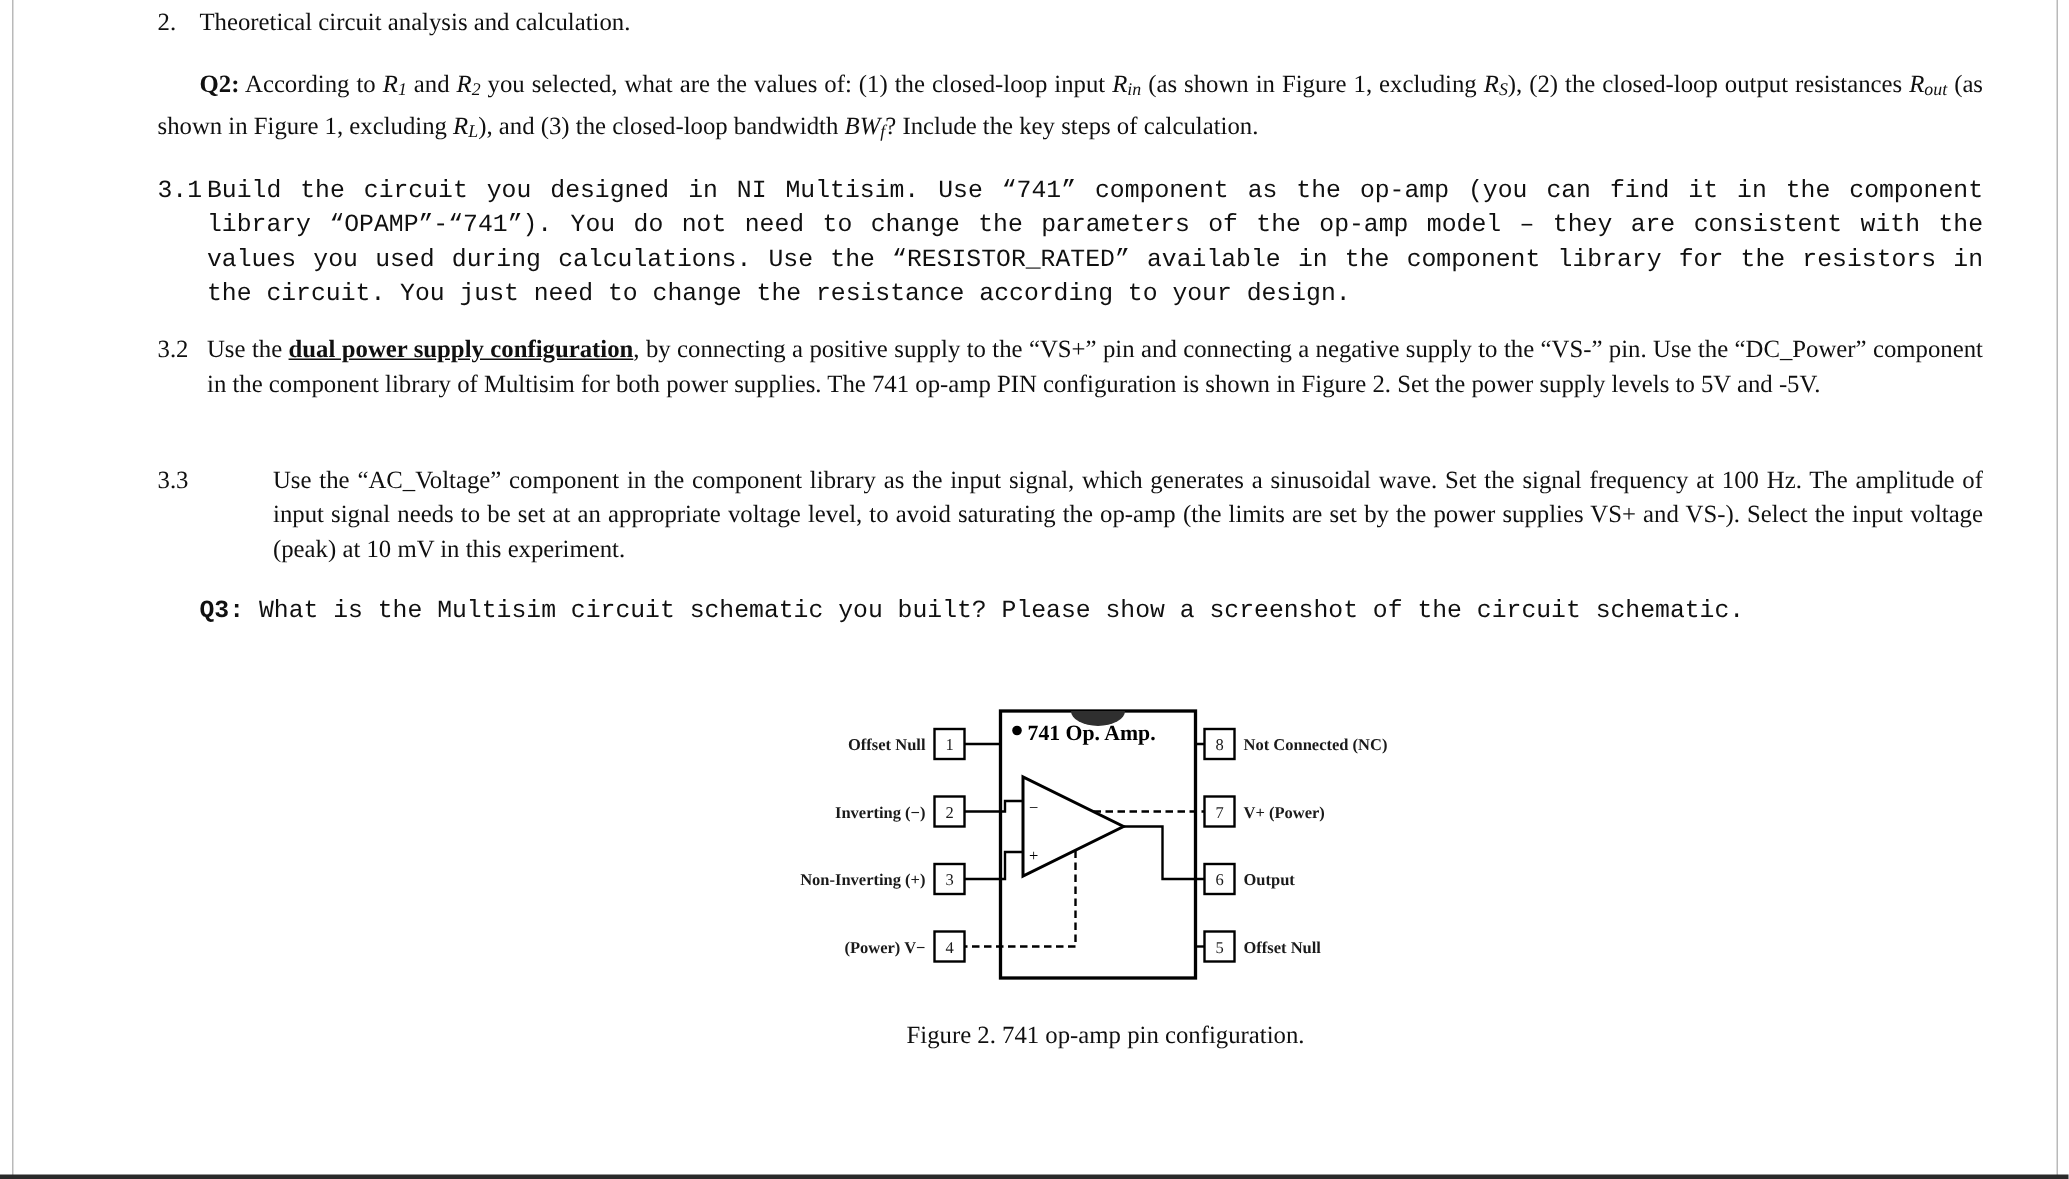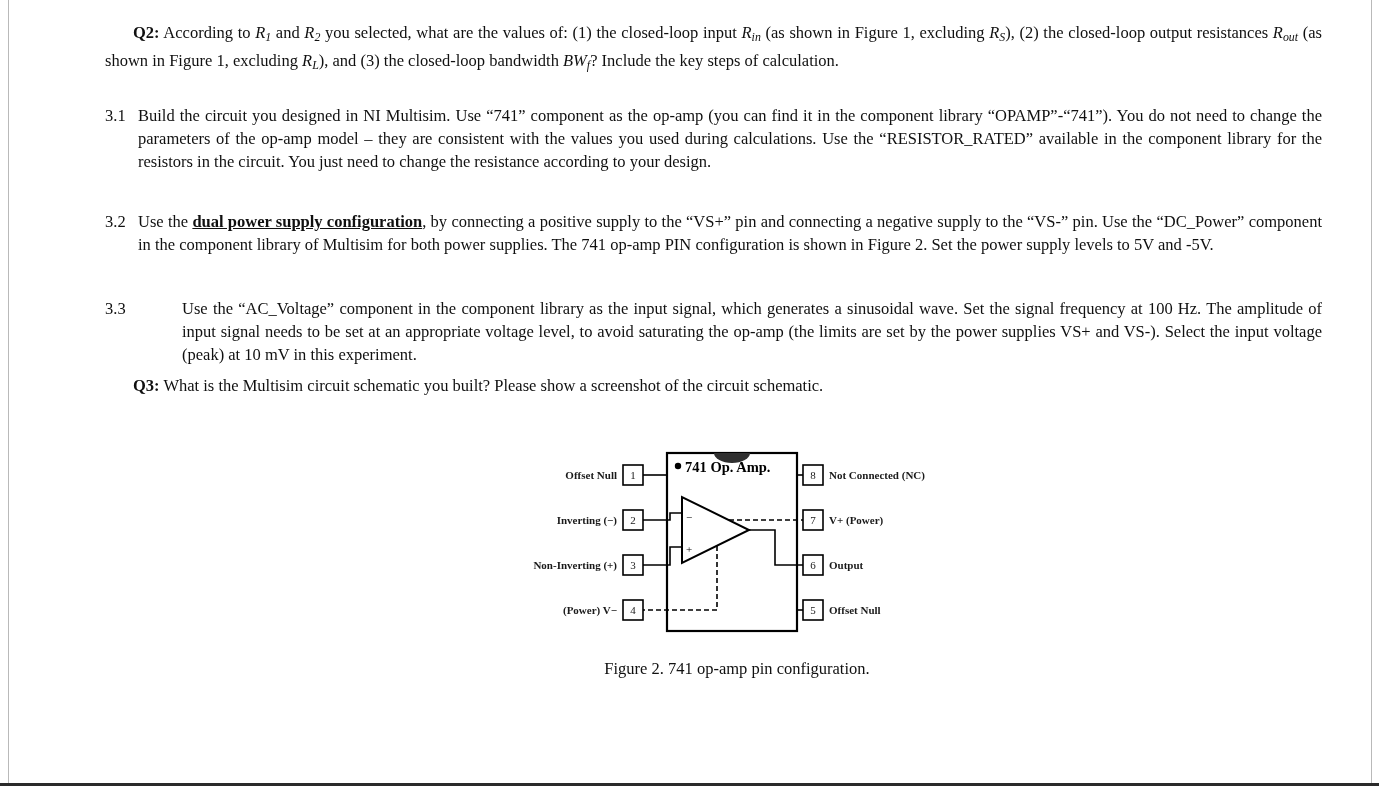--- a/index.html
+++ b/index.html
@@ -17,24 +17,24 @@
   .edge-bottom{ position: absolute; left: 0; right: 0; bottom: 0; height: 3px; background: #2a2a2a; }
 
   .content { position: absolute; left: 105px; right: 57px; top: 3px; }
 
   .item-line { line-height: 23px; }
   .num  { display: inline-block; width: 28px; }
   .item3 { margin-top: 63px; }
 
   .para { line-height: 23px; }
   .q2 { margin-top: 18px; text-indent: 28px; text-align: justify; min-height: 46px; }
-  .q3 { margin-top: 8px; text-indent: 28px; min-height: 23px; }
+  .q3 { margin-top: 18px; text-indent: 28px; min-height: 23px; font-family: Liberation Mono, monospace; }
 
   .sub { display: flex; line-height: 23px; }
-  .sub31 { margin-top: 28px; min-height: 92px; }
+  .sub31 { margin-top: 16px; min-height: 92px; font-family: Liberation Mono, monospace; }
   .sub32 { margin-top: 14px; min-height: 69px; }
   .sub33 { margin-top: 18px; min-height: 69px; gap: 44px; }
   .sub-num { flex: 0 0 33px; }
   .sub-text { flex: 1; text-align: justify; }
 
   .rt-b { font-weight: bold; }
   .rt-i { font-style: italic; }
   .rt-u { text-decoration: underline; }
   .rt-sub { font-size: 0.72em; vertical-align: -0.22em; }
 
@@ -50,20 +50,23 @@
 </head>
 <body>
 
 <div class="page">
   <div class="edge-left"></div>
   <div class="edge-right"></div>
   <div class="edge-bottom"></div>
 
   <div class="content">
 
+    <div class="item-line">
+      <span class="num">2.</span><span>Theoretical circuit analysis and calculation.</span>
+    </div>
 
     <div class="para q2"><span class="rt-b">Q2:</span><span> According to </span><span class="rt-i">R</span><span class="rt-i rt-sub">1</span><span> and </span><span class="rt-i">R</span><span class="rt-i rt-sub">2</span><span> you selected, what are the values of: (1) the closed-loop input </span><span class="rt-i">R</span><span class="rt-i rt-sub">in</span><span> (as shown in Figure 1, excluding </span><span class="rt-i">R</span><span class="rt-i rt-sub">S</span><span>), (2) the closed-loop output resistances </span><span class="rt-i">R</span><span class="rt-i rt-sub">out</span><span> (as shown in Figure 1, excluding </span><span class="rt-i">R</span><span class="rt-i rt-sub">L</span><span>), and (3) the closed-loop bandwidth </span><span class="rt-i">BW</span><span class="rt-i rt-sub">f</span><span>? Include the key steps of calculation.</span></div>
 
 
     <div class="sub sub31">
       <span class="sub-num">3.1</span>
       <div class="sub-text"><span>Build the circuit you designed in NI Multisim. Use “741” component as the op-amp (you can find it in the component library “OPAMP”-“741”). You do not need to change the parameters of the op-amp model – they are consistent with the values you used during calculations. Use the “RESISTOR_RATED” available in the component library for the resistors in the circuit. You just need to change the resistance according to your design.</span></div>
     </div>
 
     <div class="sub sub32">

